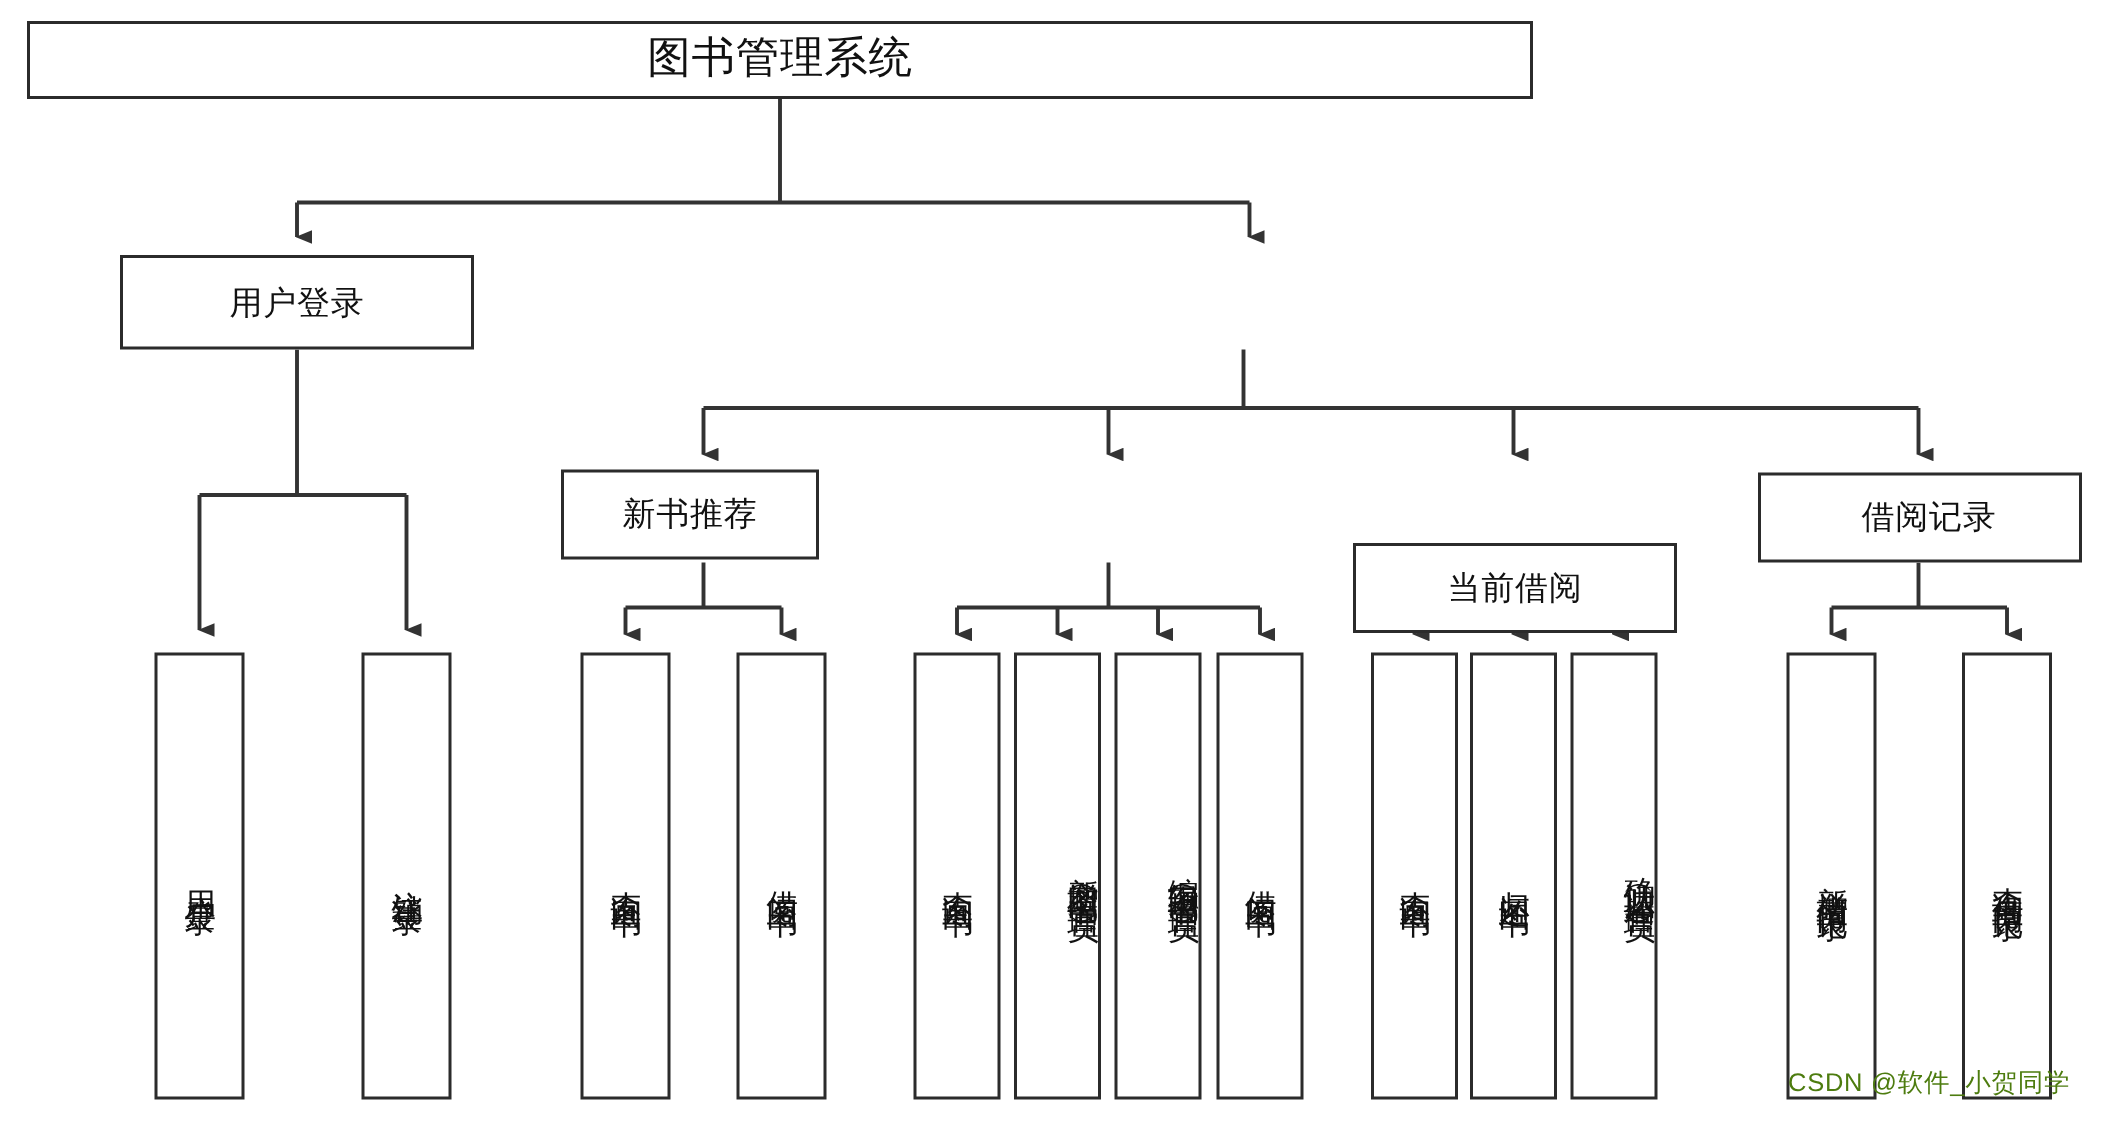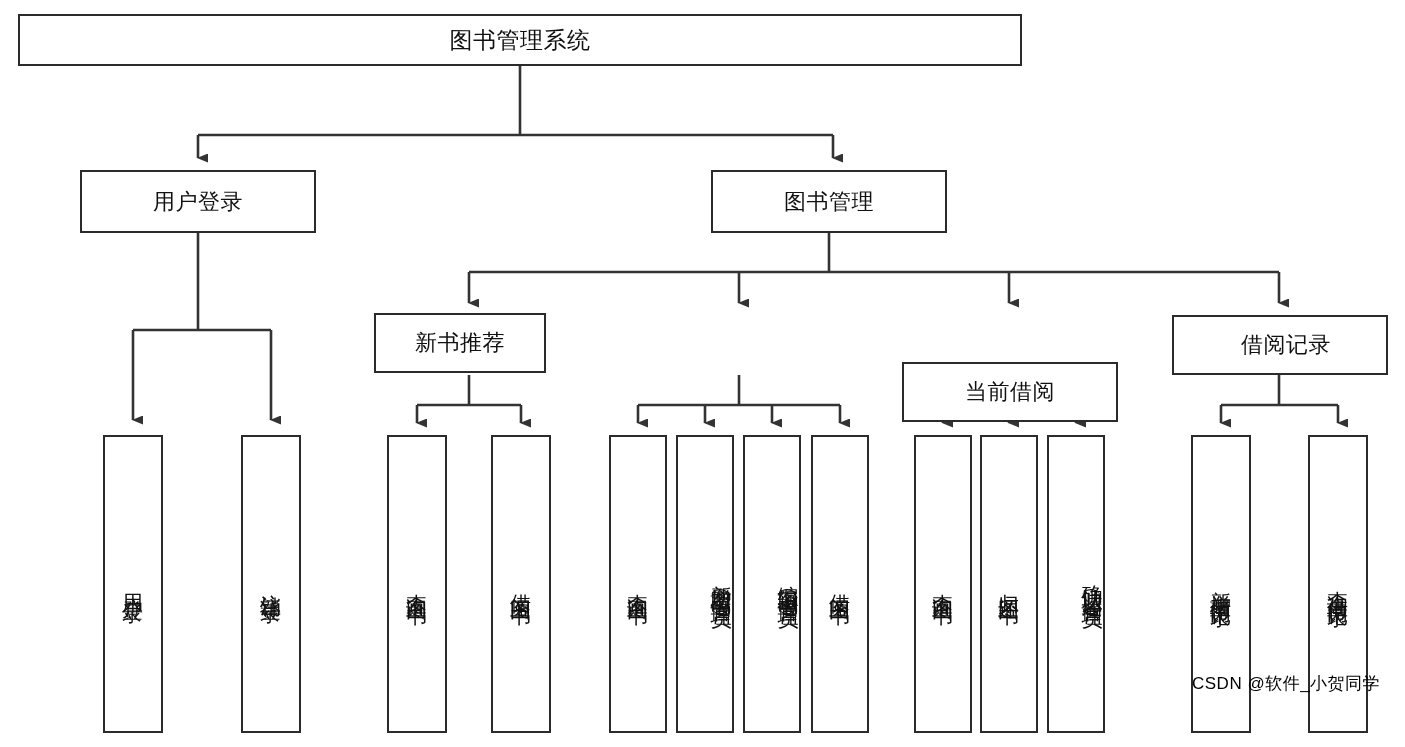--- a/index.html
+++ b/index.html
@@ -39,21 +39,21 @@
     display: block;
     line-height: 1.15;
     letter-spacing: 0.5px;
     color: #111111;
   }
   
   .node.h .lbl {
     font-size: 22px;
     white-space: nowrap;
   }
-  #n-root .lbl { font-size: 23px; }
+  #n-root .lbl { font-size: 29px; }
 
   
   .node.v {
     writing-mode: vertical-rl;
     text-orientation: upright;
     align-items: flex-start;
     justify-content: center;
     padding-top: 6px;
     padding-bottom: 6px;
   }
@@ -64,23 +64,23 @@
     writing-mode: vertical-rl;
     text-orientation: upright;
   }
   
   .node.v.long { align-items: flex-start; }
   .node.v.short { align-items: center; }
 
   #watermark {
     position: absolute;
     left: 1192px;
-    top: 672px;
+    top: 710px;
     font-size: 17px;
-    color: #000000;
+    color: #4d7c0f;
     letter-spacing: 0.5px;
     white-space: nowrap;
     z-index: 5;
     font-family: "Liberation Sans", "DejaVu Sans", sans-serif;
   }
 </style>
 </head>
 <body>
 
 <div id="canvas">
@@ -135,23 +135,20 @@
     </g>
   </svg>
 
   <div class="node h" id="n-root" style="left:18px; top:14px; width:1004px; height:52px;">
     <span class="lbl">图书管理系统</span>
   </div>
 
   <div class="node h" style="left:80px; top:170px; width:236px; height:63px;">
     <span class="lbl">用户登录</span>
   </div>
-  <div class="node h" style="left:711px; top:170px; width:236px; height:63px;">
-    <span class="lbl">图书管理</span>
-  </div>
 
   <div class="node h" style="left:362px; top:313px; width:172px; height:60px;margin-left:12px;">
     <span class="lbl">新书推荐</span>
   </div>
   <div class="node h" style="left:902px; top:315px; width:216px; height:60px;margin-top:47px;">
     <span class="lbl">当前借阅</span>
   </div>
   <div class="node h" style="left:1172px; top:315px; width:216px; height:60px;padding-left:12px;">
     <span class="lbl">借阅记录</span>
   </div>

